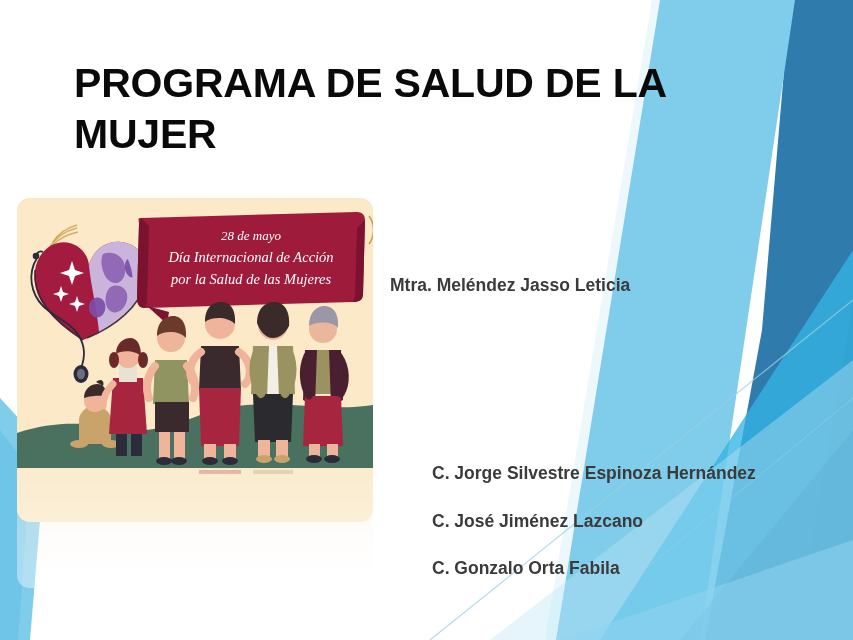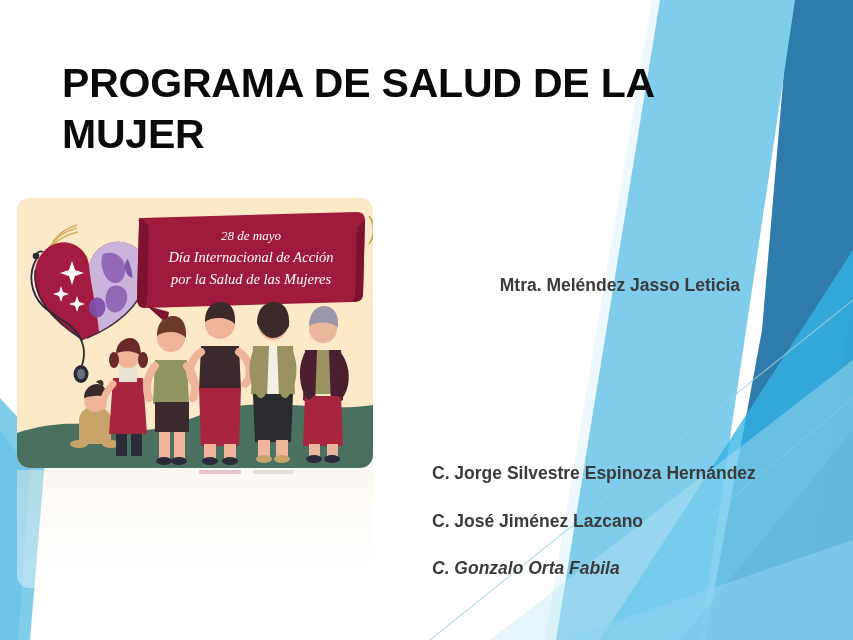--- a/index.html
+++ b/index.html
@@ -23,37 +23,37 @@
     position: absolute;
     inset: 0;
     width: 853px;
     height: 640px;
     pointer-events: none;
   }
 
   
   .title {
     position: absolute;
-    left: 62px;
+    left: 74px;
     top: 58px;
     width: 600px;
     font-size: 41px;
     font-weight: bold;
     line-height: 1.25;
     color: #0a0a0a;
     letter-spacing: -0.2px;
   }
 
   
   .picture-wrap {
     position: absolute;
     left: 17px;
     top: 198px;
     width: 356px;
-    height: 270px;
+    height: 324px;
   }
   .picture {
     position: absolute;
     inset: 0;
     border-radius: 13px;
     overflow: hidden;
     background: #fbe9c8;
   }
   .picture svg { display: block; }
 
@@ -81,21 +81,21 @@
     inset: 0;
     background: linear-gradient(to bottom, rgba(255,255,255,0.32) 0%, rgba(255,255,255,0.72) 40%, rgba(255,255,255,1) 86%);
   }
 
   
   .instructor-block {
     position: absolute;
     left: 390px;
     top: 274px;
     width: 350px;
-    text-align: right;
+    text-align: left;
   }
   .instructor-line {
     font-size: 17.5px;
     font-weight: bold;
     color: #3b3b3b;
     line-height: 1.35;
     margin-bottom: 26px;
     white-space: nowrap;
   }
   .instructor-line:last-child { margin-bottom: 0; }
@@ -107,21 +107,21 @@
     width: 400px;
   }
   .student-line {
     font-size: 17.5px;
     font-weight: bold;
     color: #3b3b3b;
     line-height: 1.35;
     margin-bottom: 24px;
     white-space: nowrap;
   }
-  .student-line:last-child { margin-bottom: 0; font-style: italic; }
+  .student-line:last-child { margin-bottom: 0; }
 </style>
 </head>
 <body>
 
 <div class="slide">
 
   <svg class="bg-deco" viewBox="0 0 853 640" width="853" height="640">
 
     <polygon points="790,0 853,0 853,640 705,640 762,330" fill="#2e7bac"></polygon>
     <polygon points="853,0 853,640 795,640 853,300" fill="#27688f" opacity="0.55"></polygon>

